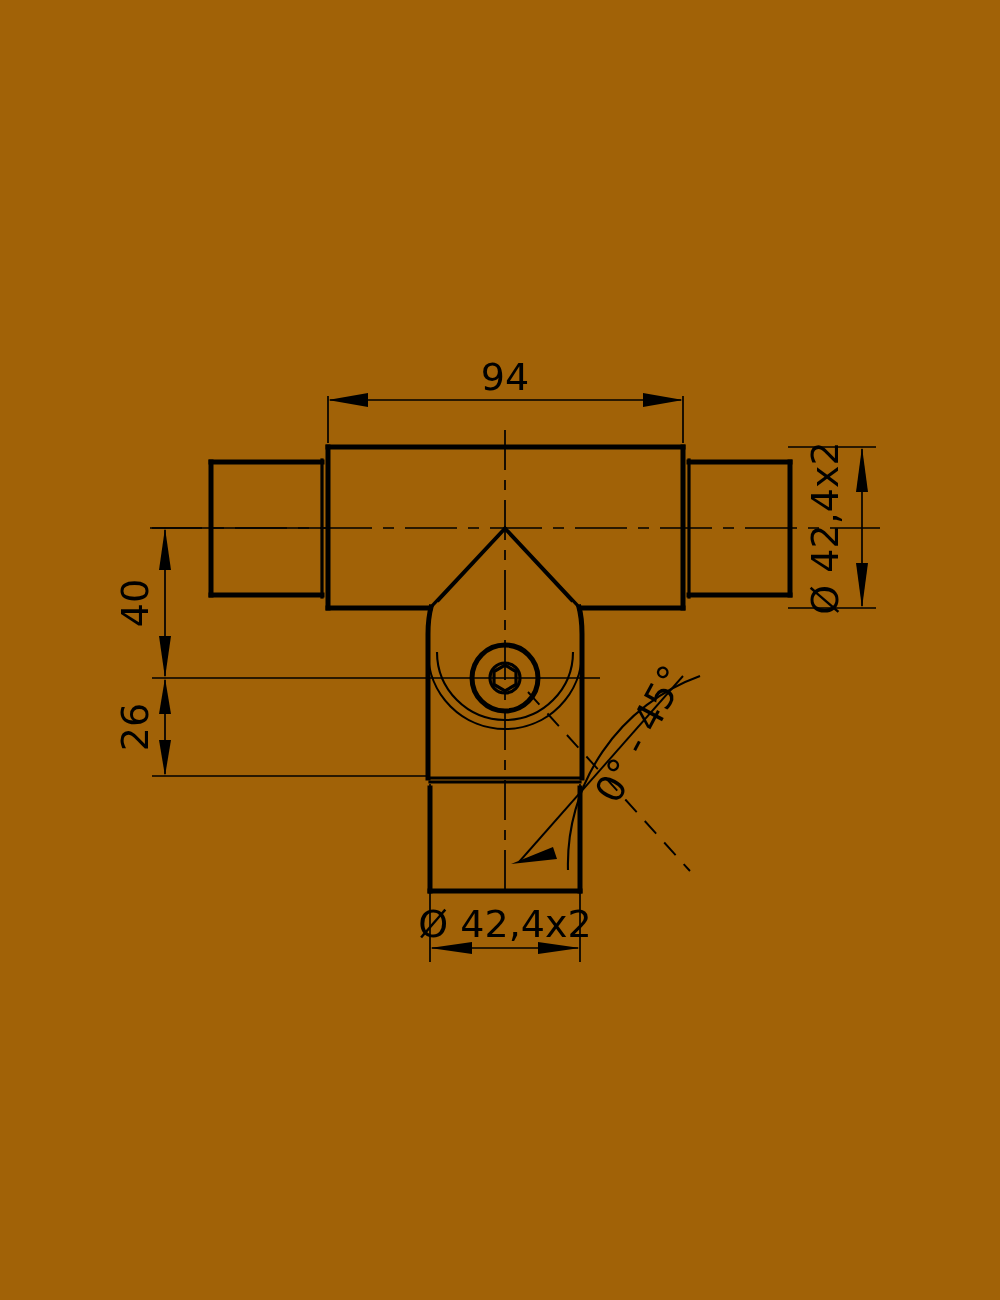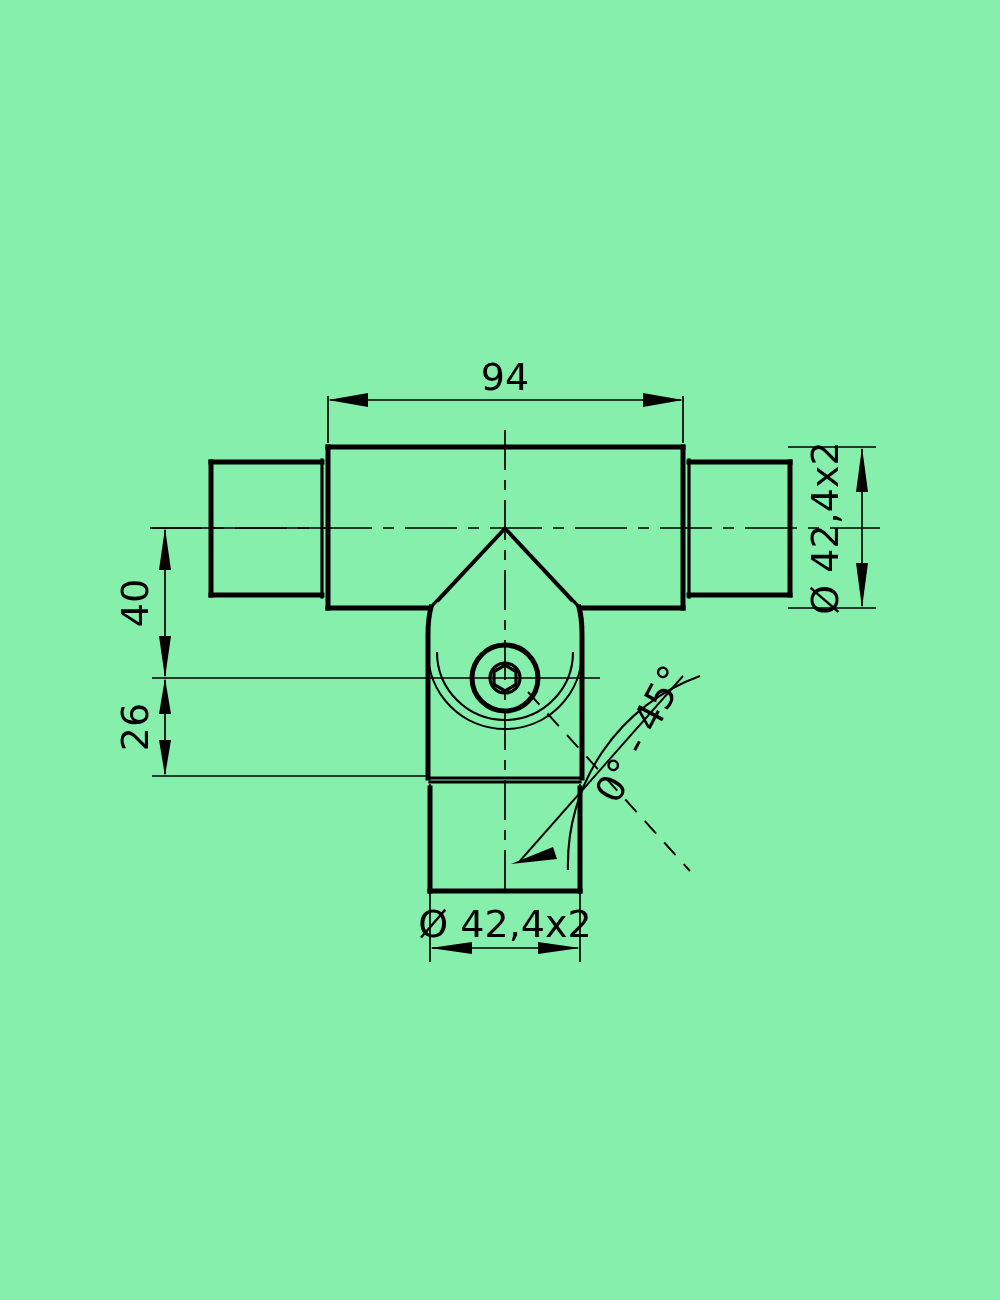--- a/index.html
+++ b/index.html
@@ -10,21 +10,21 @@
   body {
     width: 1000px;
     height: 1300px;
     font-family: "DejaVu Sans", sans-serif;
     overflow: hidden;
   }
   #drawing-root {
     position: relative;
     width: 1000px;
     height: 1300px;
-    background: #86efac;
+    background: #a16207;
   }
   svg#technical-drawing {
     display: block;
     width: 1000px;
     height: 1300px;
   }
   .dim-text {
     font-family: "DejaVu Sans", sans-serif;
     font-size: 38px;
     fill: #000000;

